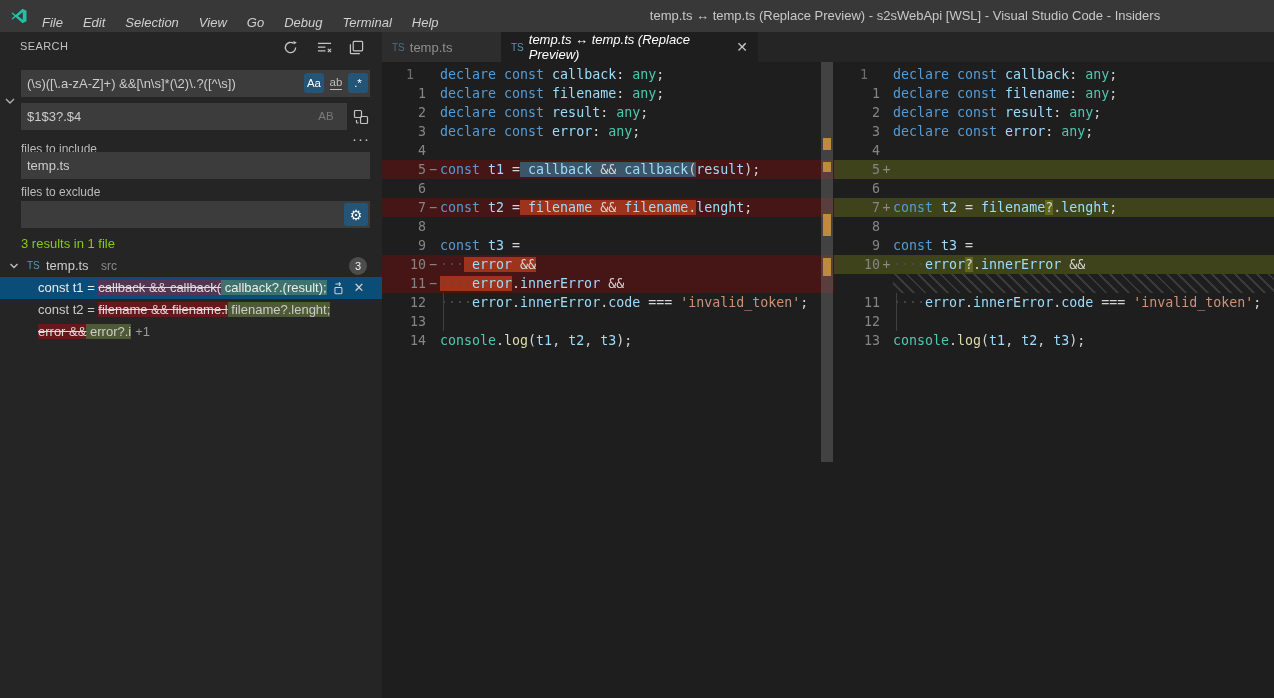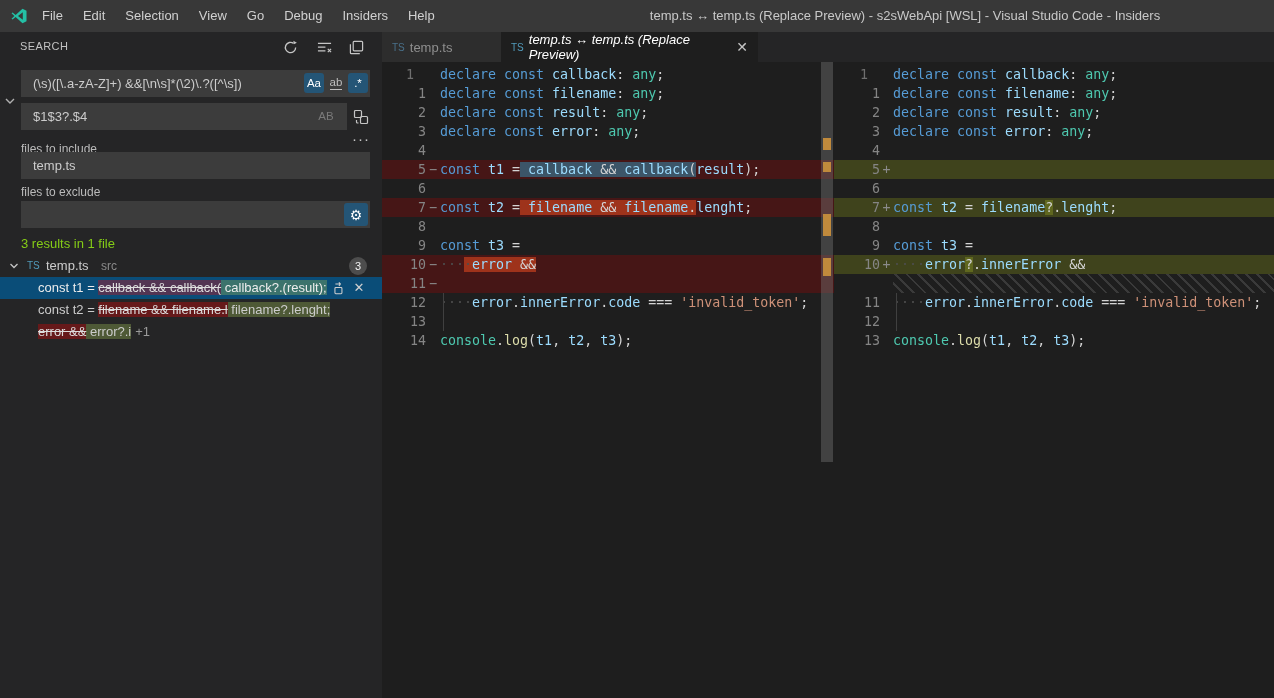--- a/index.html
+++ b/index.html
@@ -2,30 +2,30 @@
 <html><head>
 <meta charset="utf-8">
 <style>
   *{margin:0;padding:0;box-sizing:border-box;}
   html,body{width:1274px;height:698px;overflow:hidden;background:#1e1e1e;
     font-family:"Liberation Sans",sans-serif;-webkit-font-smoothing:antialiased;}
   .abs{position:absolute;}
   
   #titlebar{left:0;top:0;width:1274px;height:32px;background:#383838;color:#cccccc;font-size:13px;}
   #logo{left:11px;top:8px;width:16px;height:16px;}
-  #menus{left:32px;top:0;height:45px;display:flex;}
+  #menus{left:32px;top:0;height:45px;display:flex;align-items:center;font-style:italic;}
   .menu-item{padding:0 10px;line-height:32px;color:#d0d0d0;cursor:default;}
   #win-title{left:905px;top:0;transform:translateX(-50%);line-height:32px;white-space:nowrap;color:#c8c8c8;}
   
   #sidebar{left:0;top:32px;width:382px;height:666px;background:#252526;color:#cccccc;}
   #search-header{left:20px;top:8px;font-size:11px;letter-spacing:.4px;color:#c2c2c2;}
   .hdr-icon{top:5px;width:20px;height:20px;display:flex;align-items:center;justify-content:center;color:#c5c5c5;cursor:pointer;}
   #toggle-replace{left:3px;top:62px;width:16px;height:16px;color:#b0b0b0;}
   .sinput{background:#3c3c3c;border:none;outline:none;color:#cccccc;font-size:13px;
-    font-family:"Liberation Sans",sans-serif;padding:0 12px;height:27px;}
+    font-family:"Liberation Sans",sans-serif;padding:0 6px;height:27px;}
   #search-input{left:21px;top:38px;width:349px;padding-right:72px;}
   .opt{width:20px;height:20px;border-radius:3px;display:flex;align-items:center;justify-content:center;
     font-size:11.5px;color:#cccccc;cursor:pointer;}
   .opt.active{background:#245576;color:#ffffff;}
   #opt-case{left:304px;top:41px;}
   #opt-word{left:326px;top:41px;color:#bdbdbd;}
   #opt-word .uln{border-bottom:1px solid #bdbdbd;padding-bottom:1px;}
   #opt-regex{left:348px;top:41px;}
   #replace-input{left:21px;top:71px;width:326px;padding-right:34px;}
   #opt-preserve{left:316px;top:74px;color:#7a7a7a;background:none;}
@@ -98,21 +98,21 @@
       <path fill="#24bfa5" d="M11.5 0.8 L4.6 6.9 L1.6 4.6 L0.5 5.2 L3.4 8 L0.5 10.8 L1.6 11.4 L4.6 9.1 L11.5 15.2 L15.5 13.3 V2.7 Z M11.8 4.2 V11.8 L7 8 Z"></path>
     </svg>
   </div>
   <div id="menus" class="abs">
       <div class="menu-item">File</div>
       <div class="menu-item">Edit</div>
       <div class="menu-item">Selection</div>
       <div class="menu-item">View</div>
       <div class="menu-item">Go</div>
       <div class="menu-item">Debug</div>
-      <div class="menu-item">Insiders</div>
+      <div class="menu-item">Terminal</div>
       <div class="menu-item">Help</div>
     </div>
   <div id="win-title" class="abs">temp.ts ↔ temp.ts (Replace Preview) - s2sWebApi [WSL] - Visual Studio Code - Insiders</div>
 </div>
 
 <div id="sidebar" class="abs">
   <div id="search-header" class="abs">SEARCH</div>
 
   <div class="hdr-icon abs" style="left:280px;">
     <svg width="15" height="15" viewBox="0 0 16 16">
@@ -208,21 +208,21 @@
     <div class="crow ctx"><span class="num">1</span><span class="sign"></span><span class="content"><span class="tk-k">declare</span><span class="tk-p"> </span><span class="tk-k">const</span><span class="tk-p"> </span><span class="tk-v">filename</span><span class="tk-p">: </span><span class="tk-t">any</span><span class="tk-p">;</span></span></div>
     <div class="crow ctx"><span class="num">2</span><span class="sign"></span><span class="content"><span class="tk-k">declare</span><span class="tk-p"> </span><span class="tk-k">const</span><span class="tk-p"> </span><span class="tk-v">result</span><span class="tk-p">: </span><span class="tk-t">any</span><span class="tk-p">;</span></span></div>
     <div class="crow ctx"><span class="num">3</span><span class="sign"></span><span class="content"><span class="tk-k">declare</span><span class="tk-p"> </span><span class="tk-k">const</span><span class="tk-p"> </span><span class="tk-v">error</span><span class="tk-p">: </span><span class="tk-t">any</span><span class="tk-p">;</span></span></div>
     <div class="crow ctx"><span class="num">4</span><span class="sign"></span><span class="content"></span></div>
     <div class="crow del"><span class="num">5</span><span class="sign">−</span><span class="content"><span class="tk-k">const</span><span class="tk-p"> </span><span class="tk-v">t1</span><span class="tk-p"> =</span><span class="tk-p hl-m"> </span><span class="tk-v hl-m">callback</span><span class="tk-p hl-m"> &amp;&amp; </span><span class="tk-v hl-m">callback</span><span class="tk-p hl-m">(</span><span class="tk-v">result</span><span class="tk-p">);</span></span></div>
     <div class="crow ctx"><span class="num">6</span><span class="sign"></span><span class="content"></span></div>
     <div class="crow del"><span class="num">7</span><span class="sign">−</span><span class="content"><span class="tk-k">const</span><span class="tk-p"> </span><span class="tk-v">t2</span><span class="tk-p"> =</span><span class="tk-p hl-r"> </span><span class="tk-v hl-r">filename</span><span class="tk-p hl-r"> &amp;&amp; </span><span class="tk-v hl-r">filename</span><span class="tk-p hl-r">.</span><span class="tk-v">lenght</span><span class="tk-p">;</span></span></div>
     <div class="crow ctx"><span class="num">8</span><span class="sign"></span><span class="content"></span></div>
     <div class="crow ctx"><span class="num">9</span><span class="sign"></span><span class="content"><span class="tk-k">const</span><span class="tk-p"> </span><span class="tk-v">t3</span><span class="tk-p"> =</span></span></div>
     <div class="crow del"><span class="num">10</span><span class="sign">−</span><span class="content"><span class="tk-w">···</span><span class="tk-w hl-r">·</span><span class="tk-v hl-r">error</span><span class="tk-p hl-r"> </span><span class="tk-p hl-r">&amp;&amp;</span></span></div>
-    <div class="crow del"><span class="num">11</span><span class="sign">−</span></div>
+    <div class="crow del"><span class="num">11</span><span class="sign">−</span><span class="content"><span class="tk-w hl-r">····</span><span class="tk-v hl-r">error</span><span class="tk-p">.</span><span class="tk-v">innerError</span><span class="tk-p"> &amp;&amp;</span></span></div>
     <div class="crow ctx"><span class="num">12</span><span class="sign"></span><span class="content guide"><span class="tk-w">····</span><span class="tk-v">error</span><span class="tk-p">.</span><span class="tk-v">innerError</span><span class="tk-p">.</span><span class="tk-v">code</span><span class="tk-p"> === </span><span class="tk-s">'invalid_token'</span><span class="tk-p">;</span></span></div>
     <div class="crow ctx"><span class="num">13</span><span class="sign"></span><span class="content guide"></span></div>
     <div class="crow ctx"><span class="num">14</span><span class="sign"></span><span class="content"><span class="tk-t">console</span><span class="tk-p">.</span><span class="tk-f">log</span><span class="tk-p">(</span><span class="tk-v">t1</span><span class="tk-p">, </span><span class="tk-v">t2</span><span class="tk-p">, </span><span class="tk-v">t3</span><span class="tk-p">);</span></span></div>
   </div>
 <div id="overview-strip" class="abs">
   <div id="scroll-thumb"></div>
   <div class="ov-mark" style="top:76px;height:12px;"></div>
   <div class="ov-mark" style="top:100px;height:10px;"></div>
   <div class="ov-mark" style="top:152px;height:22px;"></div>
   <div class="ov-mark" style="top:196px;height:18px;"></div>

